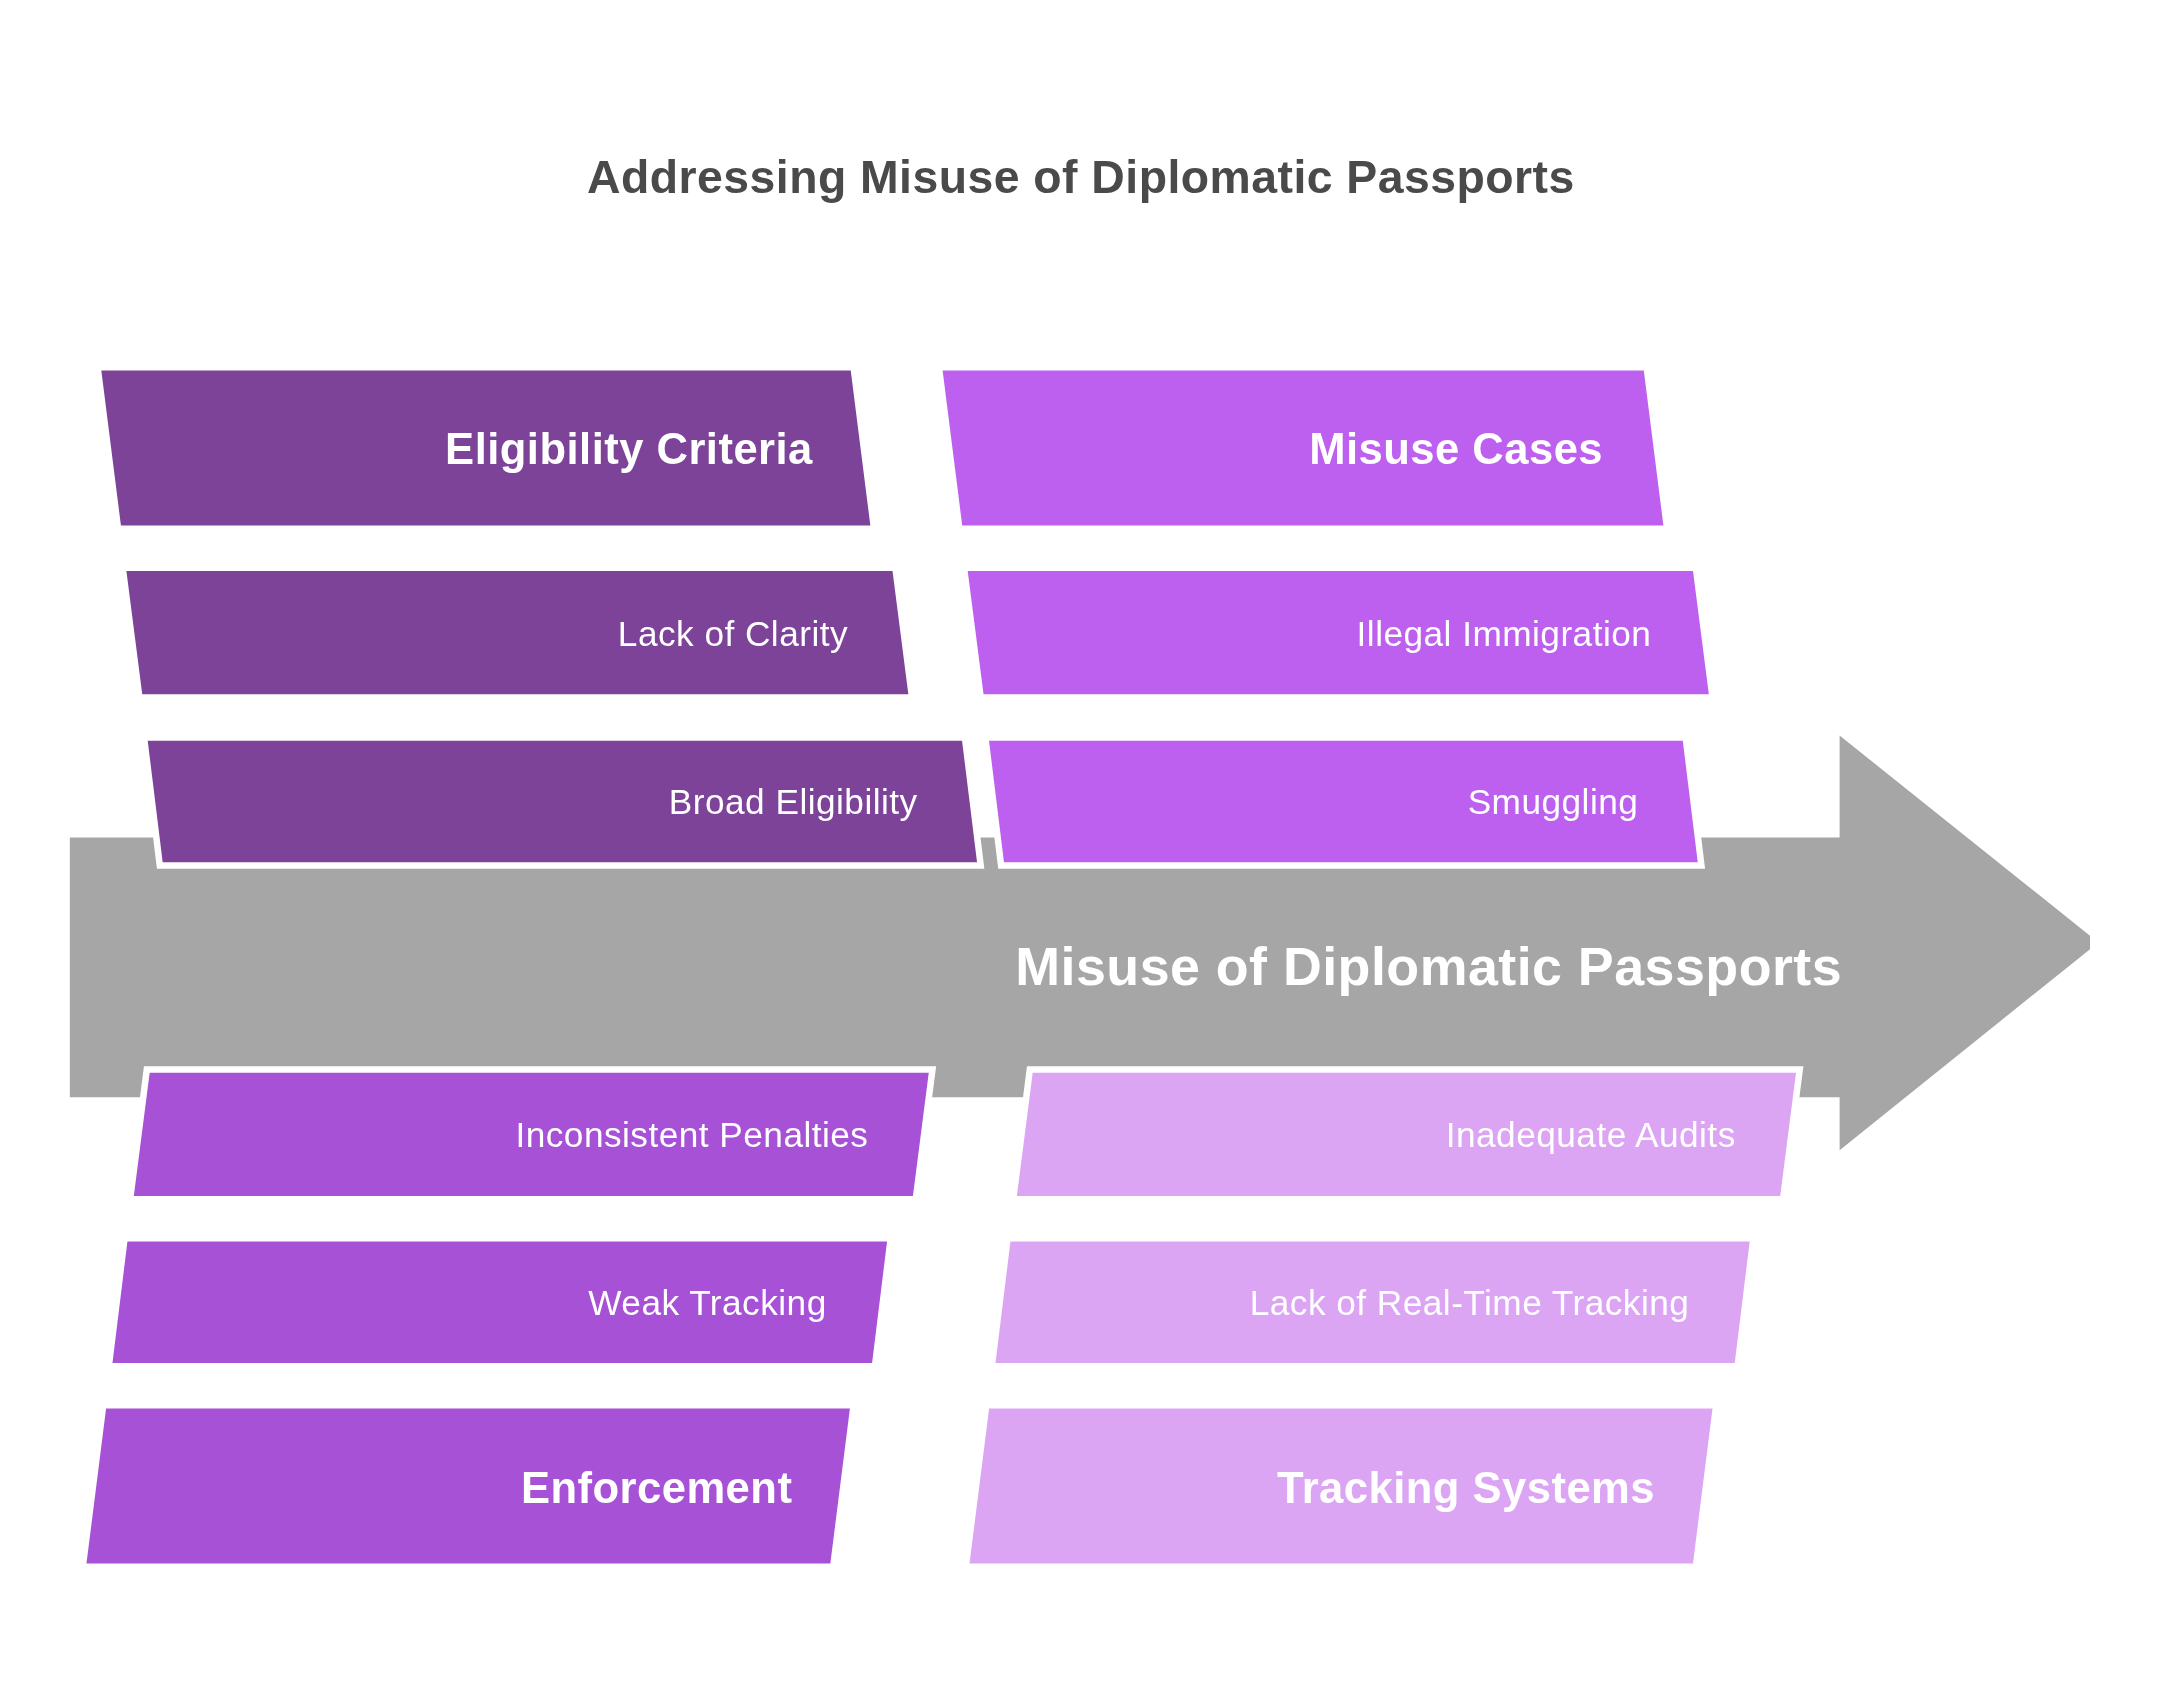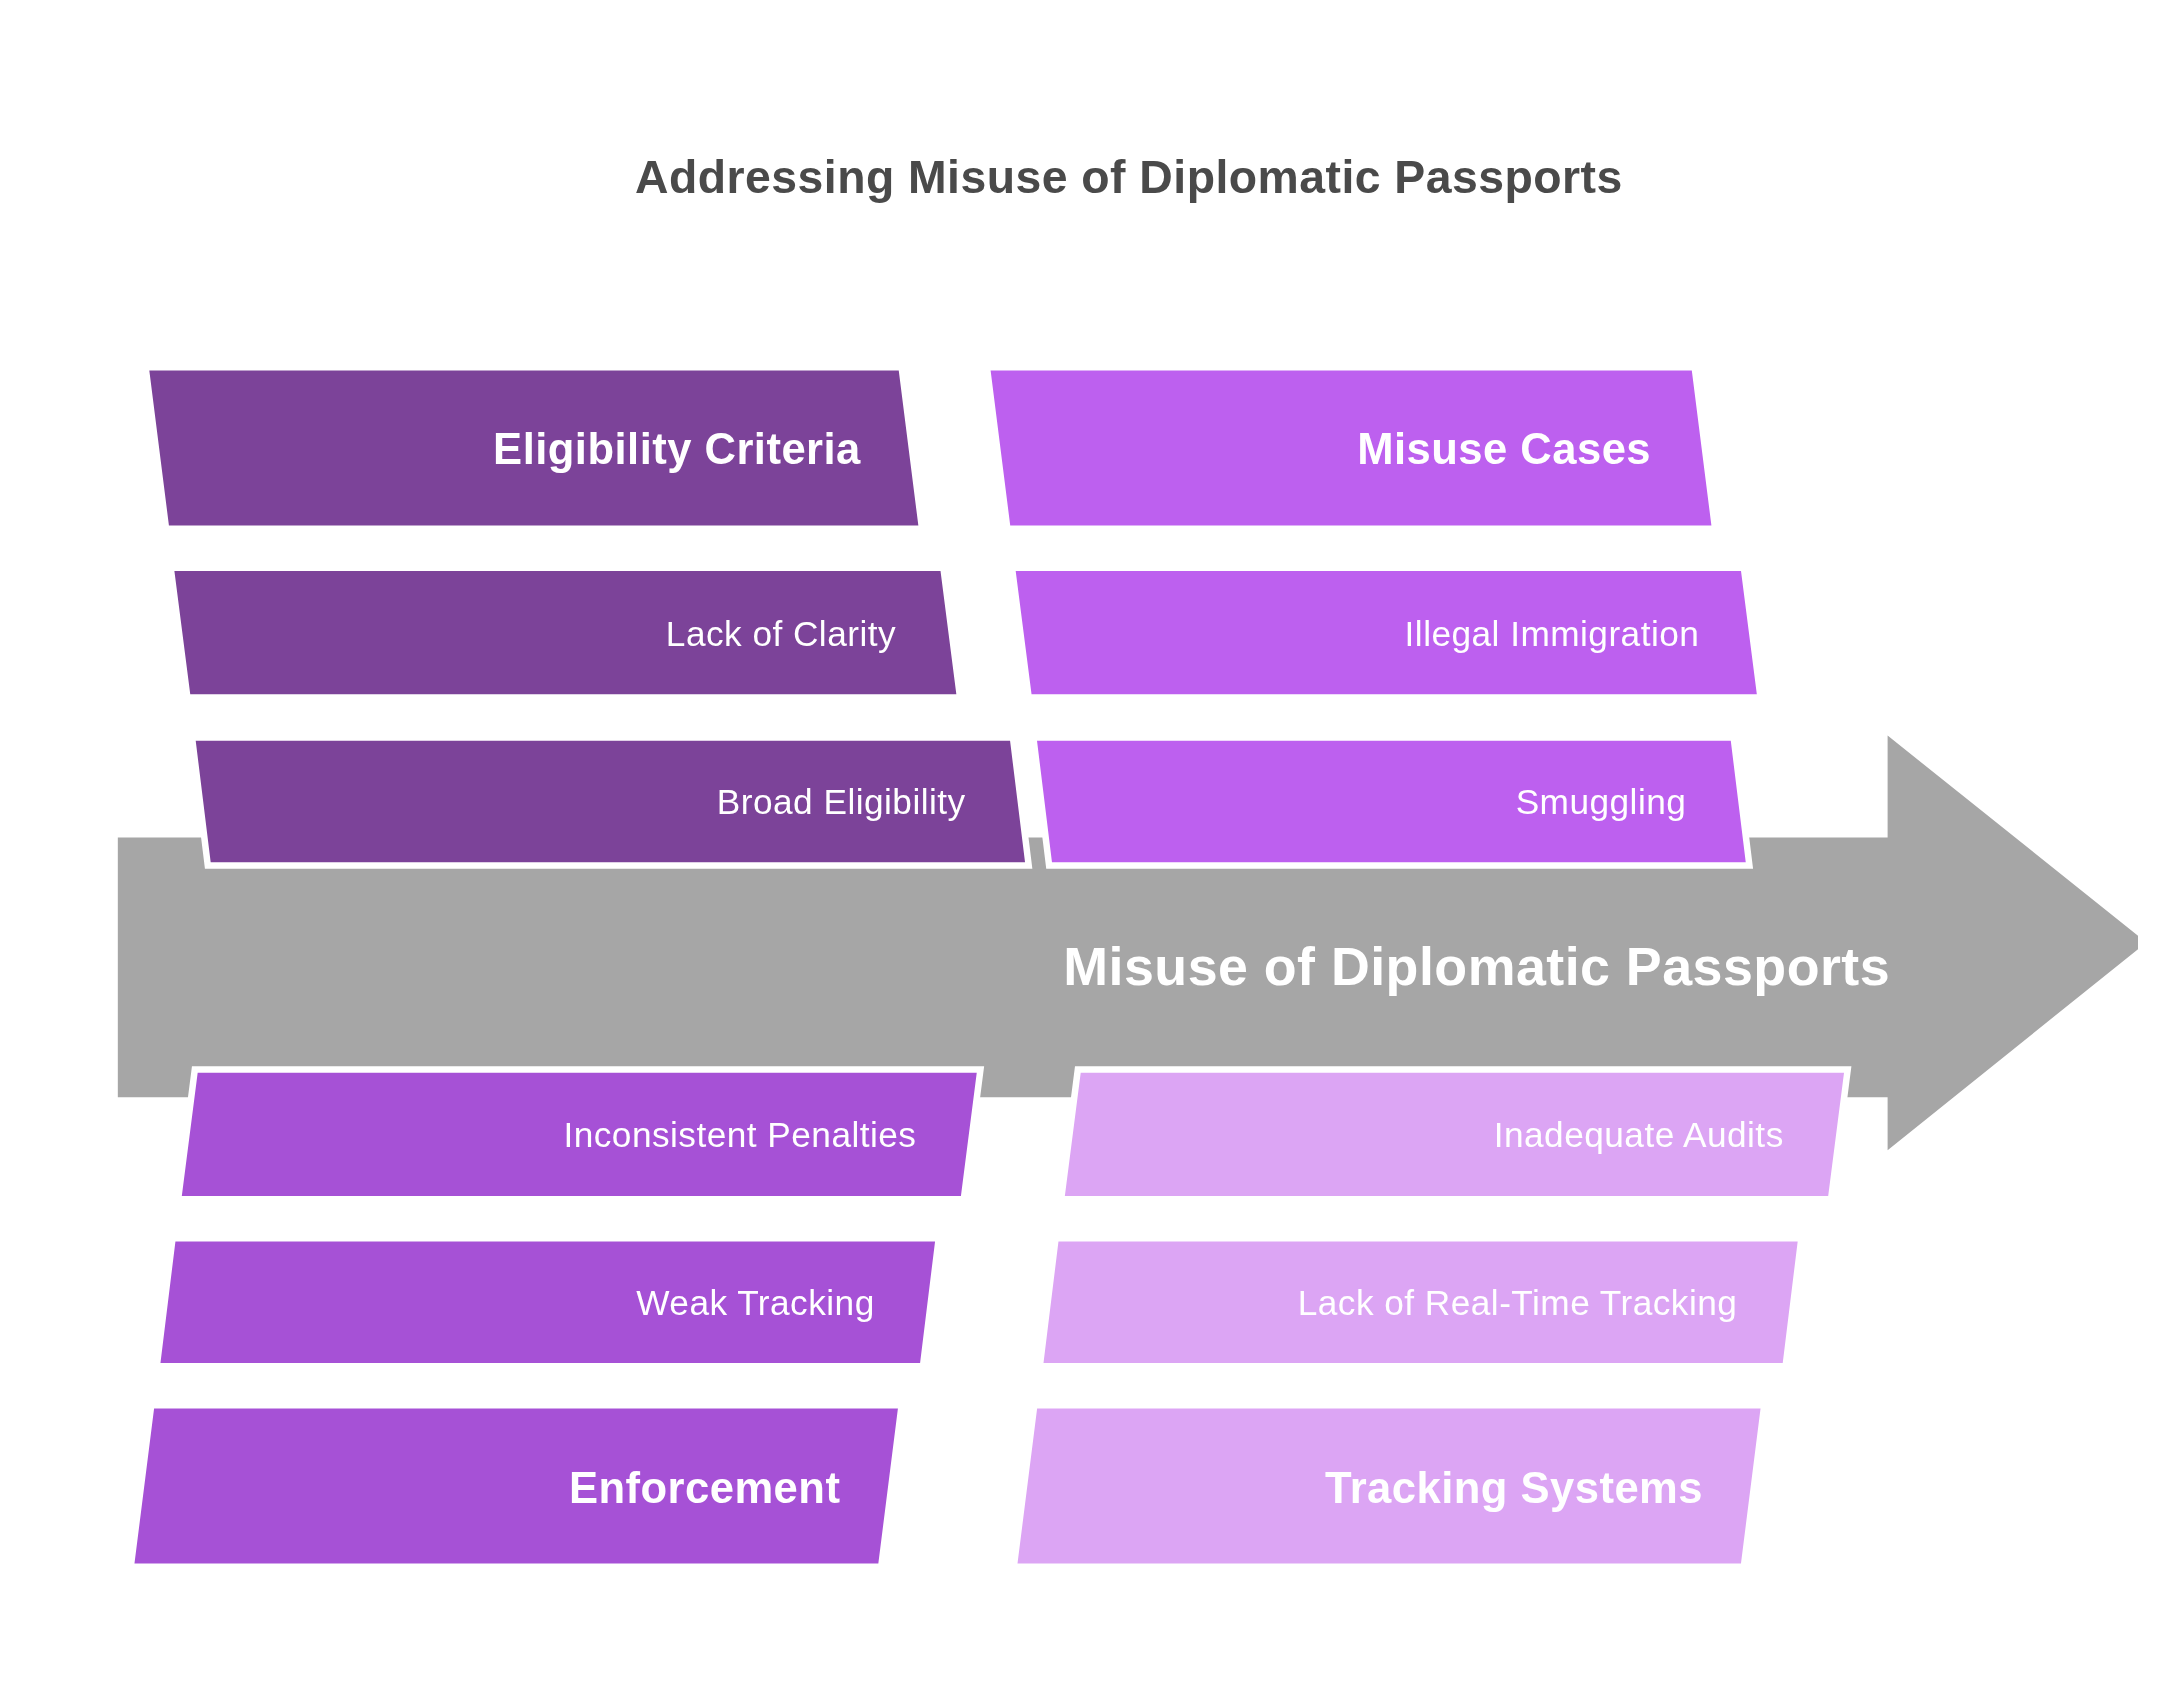--- a/index.html
+++ b/index.html
@@ -7,21 +7,20 @@
     padding: 0;
     background: #ffffff;
   }
   .stage {
     position: relative;
     width: 2090px;
     height: 1703px;
     background: #ffffff;
     overflow: hidden;
     font-family: "Liberation Sans", sans-serif;
-    padding-left: 48px;
   }
   svg { display: block; }
   .bar-shape {
     stroke: #ffffff;
     stroke-width: 7;
     stroke-linejoin: miter;
   }
   .bar-label {
     fill: #ffffff;
     font-family: "Liberation Sans", sans-serif;

